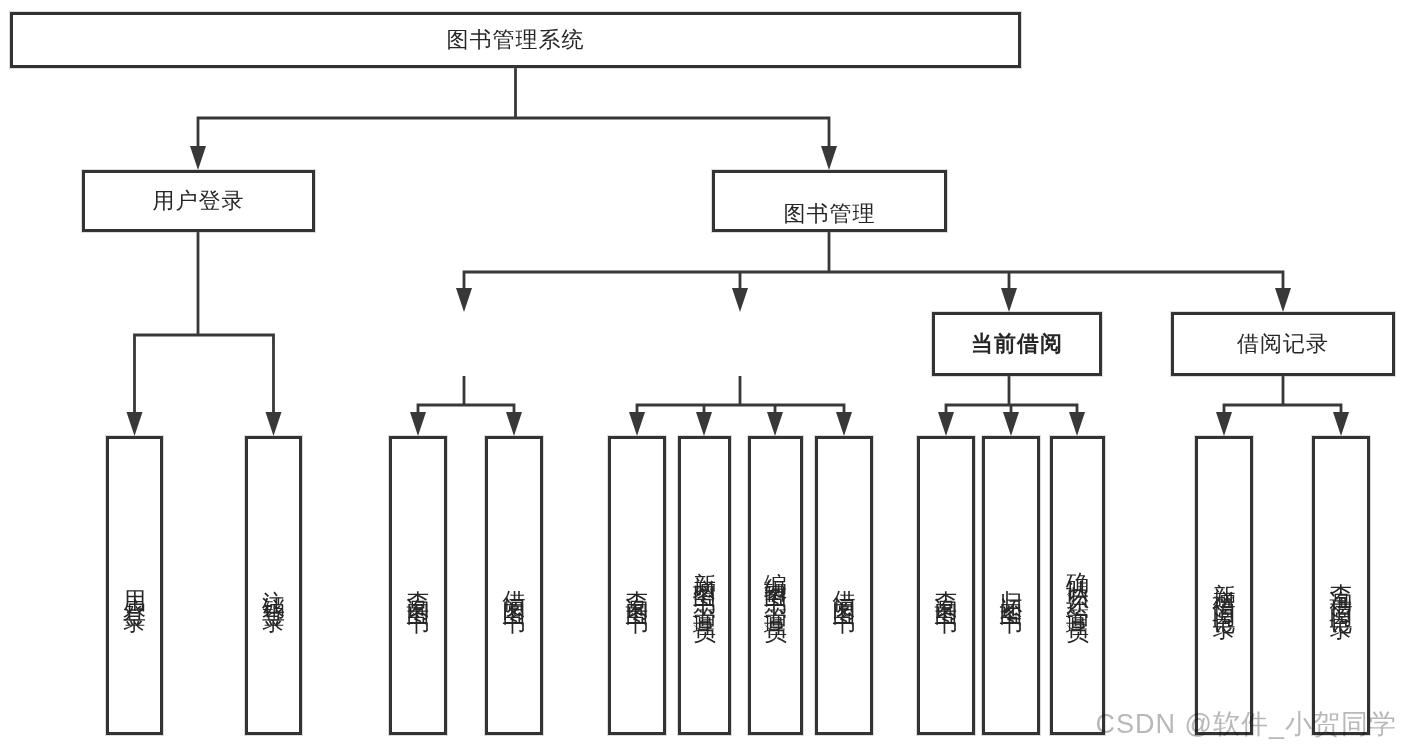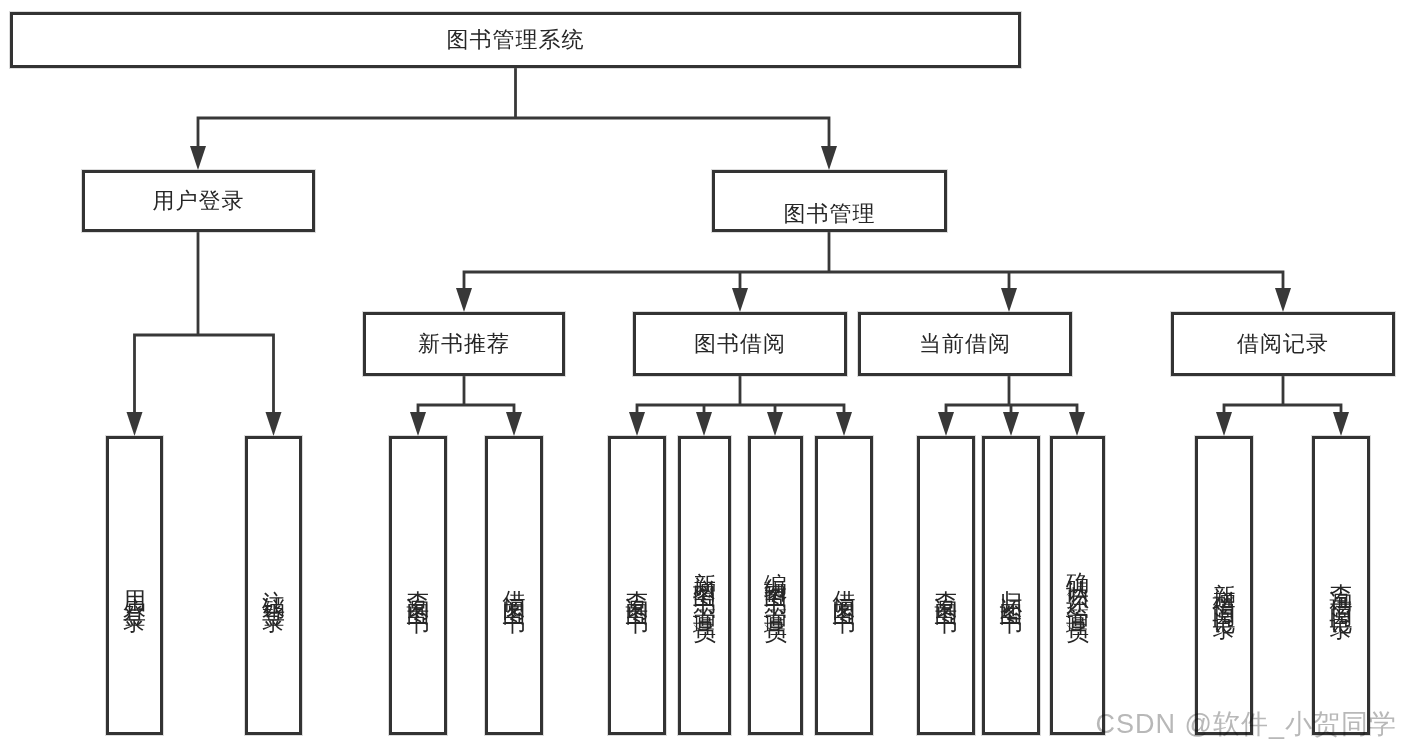--- a/index.html
+++ b/index.html
@@ -147,27 +147,21 @@
     <span>图书管理系统</span>
   </div>
 
   <div class="node" style="left:82px; top:170px; width:233px; height:62px;">
     <span>用户登录</span>
   </div>
   <div class="node" style="left:712px; top:170px; width:235px; height:62px;align-items:flex-end;">
     <span>图书管理</span>
   </div>
 
-  <div class="node" style="left:363px; top:312px; width:202px; height:64px;">
-    <span>新书推荐</span>
-  </div>
-  <div class="node" style="left:633px; top:312px; width:214px; height:64px;">
-    <span>图书借阅</span>
-  </div>
-  <div class="node" style="left:858px; top:312px; width:214px; height:64px;">
+  <div class="node" style="left:932px; top:312px; width:170px; height:64px;font-weight:bold;">
     <span>当前借阅</span>
   </div>
   <div class="node" style="left:1171px; top:312px; width:224px; height:64px;justify-content:center;">
     <span>借阅记录</span>
   </div>
 
   <div class="node vertical" style="left:106px; top:436px; width:57px; height:299px;">
     <span>用户登录</span>
   </div>
   <div class="node vertical" style="left:245px; top:436px; width:57px; height:299px;">

